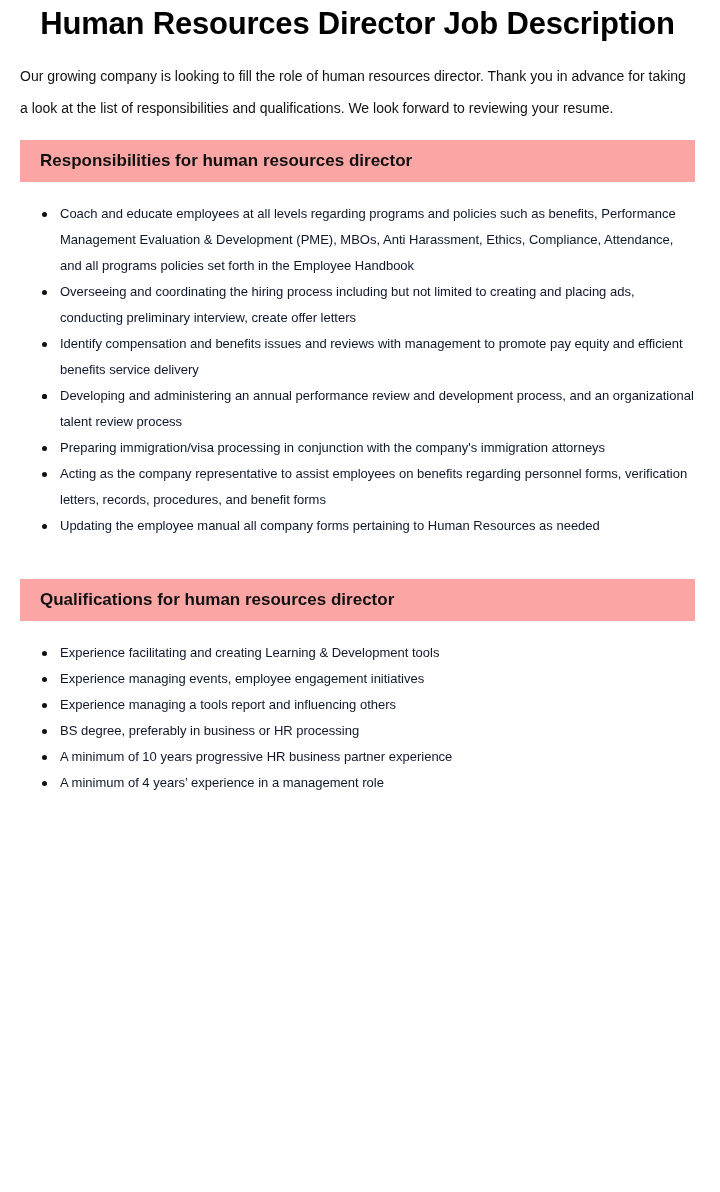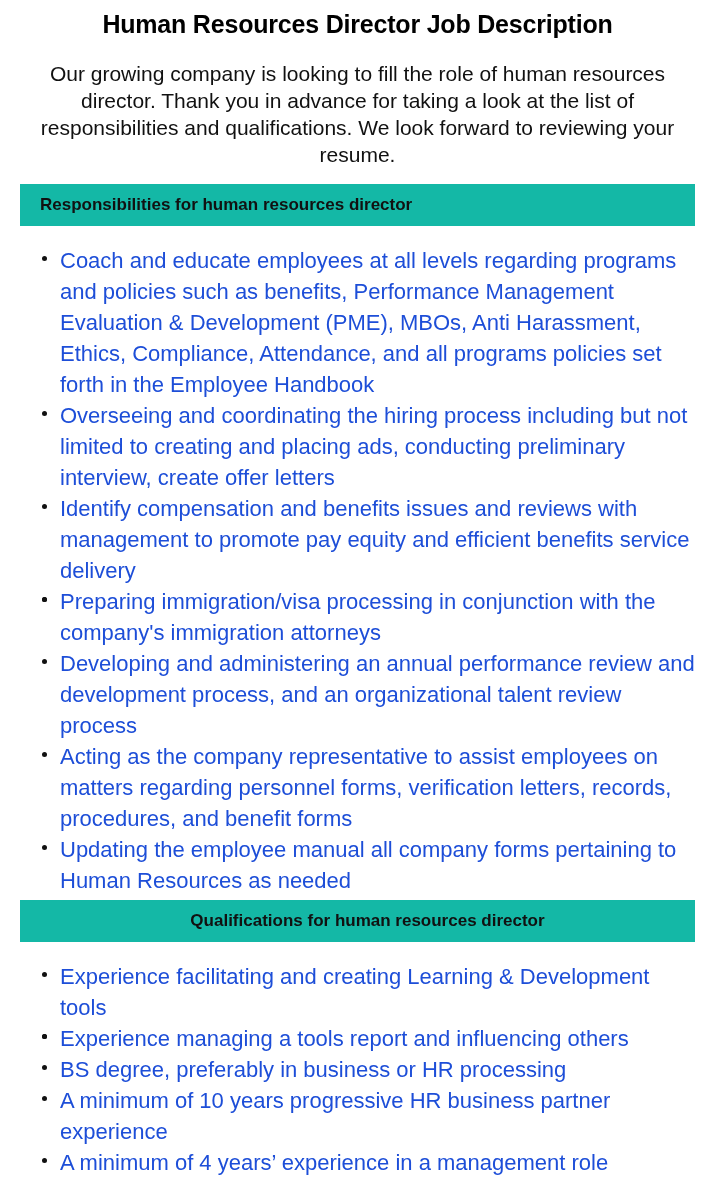--- a/index.html
+++ b/index.html
@@ -16,93 +16,92 @@
     }
     .page {
       padding: 0 25px 0 20px;
     }
     .title {
       margin: 0;
       padding-top: 2px;
       height: 44px;
       line-height: 44px;
       text-align: center;
-      font-size: 25px;
+      font-size: 31px;
       font-weight: bold;
       letter-spacing: -0.2px;
       color: #000;
       white-space: nowrap;
     }
     .intro {
       margin: 14px 0 0 0;
-      font-size: 21px;
-      line-height: 27px;
+      font-size: 14px;
+      line-height: 32px;
       color: #111;
-      text-align: center;
     }
     .section-header {
       margin-top: 16px;
-      background: #14b8a6;
+      background: #fca5a5;
       height: 42px;
       line-height: 42px;
       padding-left: 20px;
       font-size: 17px;
       font-weight: bold;
       color: #111;
     }
     ul.bullets {
       margin: 0;
       padding: 0;
       list-style: none;
     }
     ul.bullets li {
       position: relative;
       padding-left: 40px;
-      font-size: 22px;
-      line-height: 31px;
-      color: #1d4ed8;
+      font-size: 13px;
+      line-height: 26px;
+      color: #0f172a;
     }
     ul.bullets li .bullet {
       position: absolute;
       left: 22px;
       top: 11px;
       width: 5px;
       height: 5px;
       border-radius: 50%;
       background: #111;
     }
     .resp-list { margin-top: 19px !important; }
-    .qual-header { margin-top: 4px; text-align: center; }
+    .qual-header { margin-top: 40px; }
     .qual-list { margin-top: 19px !important; }
   </style>
 </head>
 <body>
 
 <div class="page">
   <h1 class="title">Human Resources Director Job Description</h1>
   <p class="intro">Our growing company is looking to fill the role of human resources director. Thank you in advance for taking a look at the list of responsibilities and qualifications. We look forward to reviewing your resume.</p>
 
   <section>
     <div class="section-header">Responsibilities for human resources director</div>
     <ul class="bullets resp-list">
       <li><span class="bullet"></span><span>Coach and educate employees at all levels regarding programs and policies such as benefits, Performance Management Evaluation &amp; Development (PME), MBOs, Anti Harassment, Ethics, Compliance, Attendance, and all programs policies set forth in the Employee Handbook</span></li>
       <li><span class="bullet"></span><span>Overseeing and coordinating the hiring process including but not limited to creating and placing ads, conducting preliminary interview, create offer letters</span></li>
       <li><span class="bullet"></span><span>Identify compensation and benefits issues and reviews with management to promote pay equity and efficient benefits service delivery</span></li>
       <li><span class="bullet"></span></li>
+      <li><span class="bullet"></span><span>Developing and administering an annual performance review and development process, and an organizational talent review process</span></li>
       <li><span class="bullet"></span><span>Preparing immigration/visa processing in conjunction with the company's immigration attorneys</span></li>
-      <li><span class="bullet"></span><span>Developing and administering an annual performance review and development process, and an organizational talent review process</span></li>
-      <li><span class="bullet"></span><span>Acting as the company representative to assist employees on matters regarding personnel forms, verification letters, records, procedures, and benefit forms</span></li>
+      <li><span class="bullet"></span><span>Acting as the company representative to assist employees on benefits regarding personnel forms, verification letters, records, procedures, and benefit forms</span></li>
       <li><span class="bullet"></span><span>Updating the employee manual all company forms pertaining to Human Resources as needed</span></li>
     </ul>
   </section>
 
   <section>
     <div class="section-header qual-header">Qualifications for human resources director</div>
     <ul class="bullets qual-list">
       <li><span class="bullet"></span><span>Experience facilitating and creating Learning &amp; Development tools</span></li>
-      <li><span class="bullet"></span></li>
+      <li><span class="bullet"></span><span>Experience managing events, employee engagement initiatives</span></li>
       <li><span class="bullet"></span><span>Experience managing a tools report and influencing others</span></li>
       <li><span class="bullet"></span><span>BS degree, preferably in business or HR processing</span></li>
       <li><span class="bullet"></span><span>A minimum of 10 years progressive HR business partner experience</span></li>
       <li><span class="bullet"></span><span>A minimum of 4 years’ experience in a management role</span></li>
     </ul>
   </section>
 </div>
 
 </body></html>

